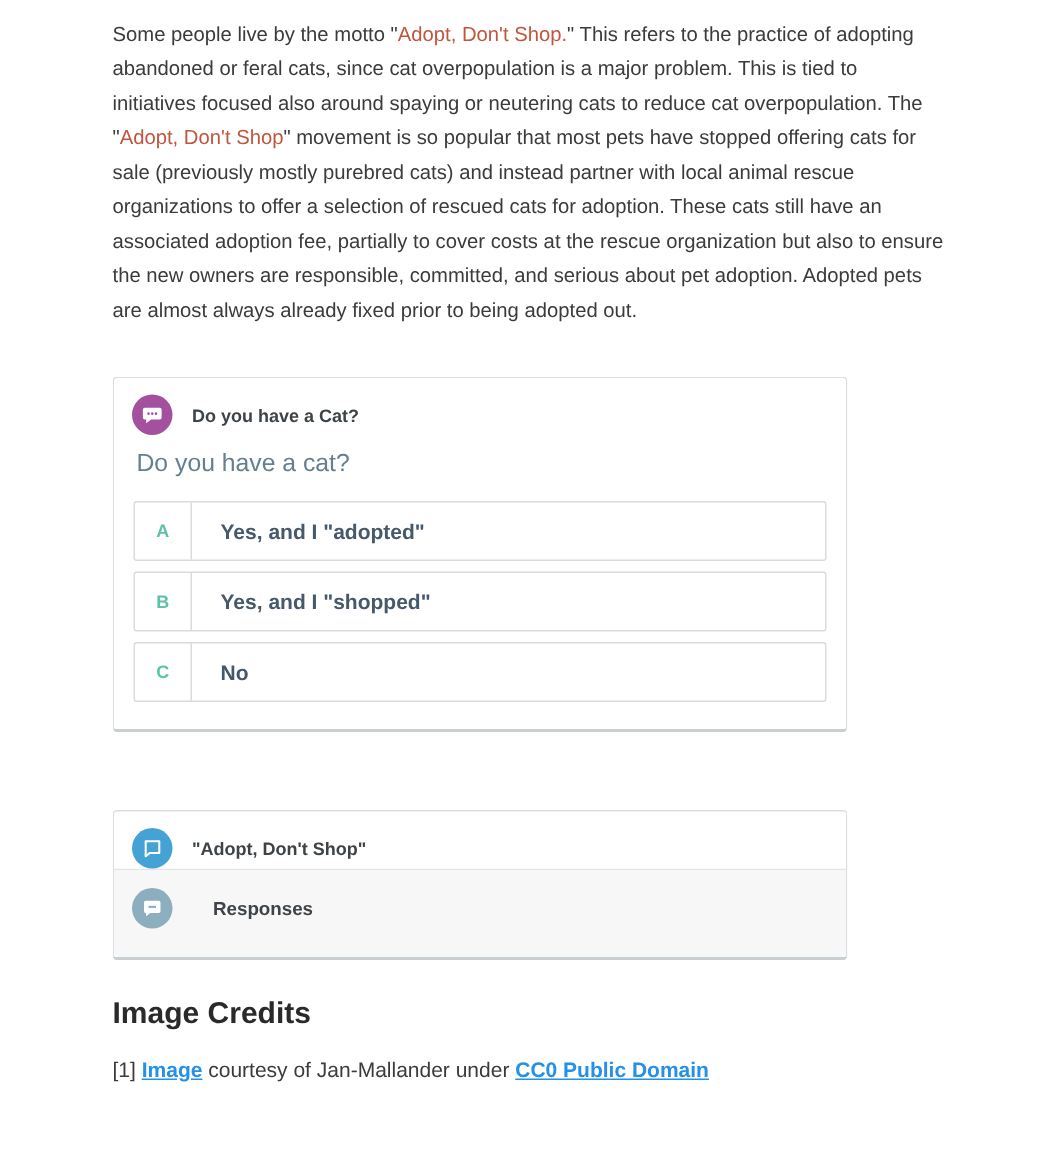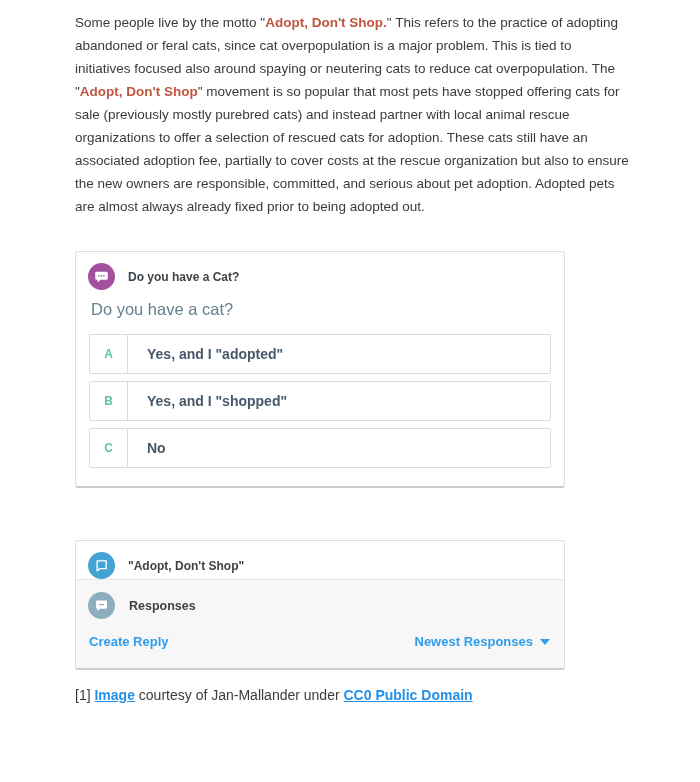--- a/index.html
+++ b/index.html
@@ -13,21 +13,21 @@
   }
   .content { padding: 11px 73px 0 75px; }
 
   
   .intro {
     font-size: 13.5px;
     line-height: 23px;
     color: #3b3b3b;
     width: 554px;
   }
-  .em-red { color: #c0563e; font-weight: bold; }
+  .em-red { color: #c0563e; font-weight: normal; }
 
   
   .widget {
     width: 490px;
     background: #ffffff;
     border: 1px solid #dcdfe1;
     border-bottom: 2px solid #c9ced1;
     border-radius: 3px;
   }
   .quiz-widget { margin-top: 33px; }
@@ -95,21 +95,21 @@
   }
   .responses-section {
     background: #f7f7f8;
     border-top: 1px solid #e3e5e6;
     border-radius: 0 0 3px 3px;
     padding-bottom: 19px;
   }
   .responses-header {
     display: flex;
     align-items: center;
-    gap: 14px;
+    gap: 27px;
     padding: 12px 13px 0 12px;
   }
   .responses-title {
     font-size: 12.5px;
     font-weight: bold;
     color: #3e4347;
   }
   .responses-actions {
     display: flex;
     justify-content: space-between;
@@ -199,26 +199,20 @@
     <div class="responses-section">
       <div class="responses-header">
         <span class="icon-circle icon-responses">
           <svg width="15" height="15" viewBox="0 0 24 24" aria-hidden="true">
             <path fill="#ffffff" d="M5 4h14a1.8 1.8 0 0 1 1.8 1.8v9.4A1.8 1.8 0 0 1 19 17H10l-4.6 3.6V17H5a1.8 1.8 0 0 1-1.8-1.8V5.8A1.8 1.8 0 0 1 5 4z"></path>
             <rect x="8" y="9.4" width="8" height="2.2" fill="#8daebf"></rect>
           </svg>
         </span>
         <span class="responses-title">Responses</span>
       </div>
-      <div class="responses-actions">
-        <a class="blue-link">Create Reply</a>
-        <span class="sort-control">
-          <span class="blue-link">Newest Responses</span>
-          <span class="caret-down"></span>
-        </span>
-      </div>
     </div>
   </div>
 
+  <h2 class="credits-heading">Image Credits</h2>
 
   <p class="credit-line"><span>[1] </span><a class="credit-link">Image</a><span> courtesy of Jan-Mallander under </span><a class="credit-link">CC0 Public Domain</a></p>
 
 </div>
 
 </body></html>

